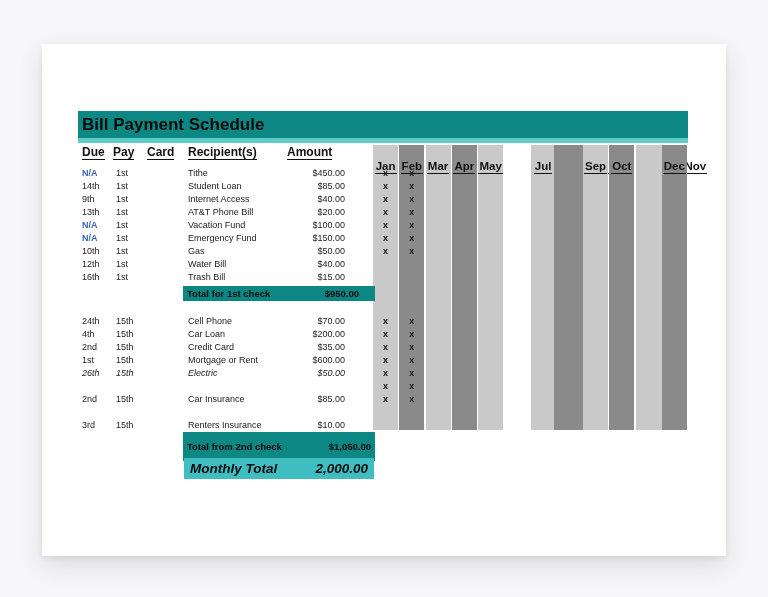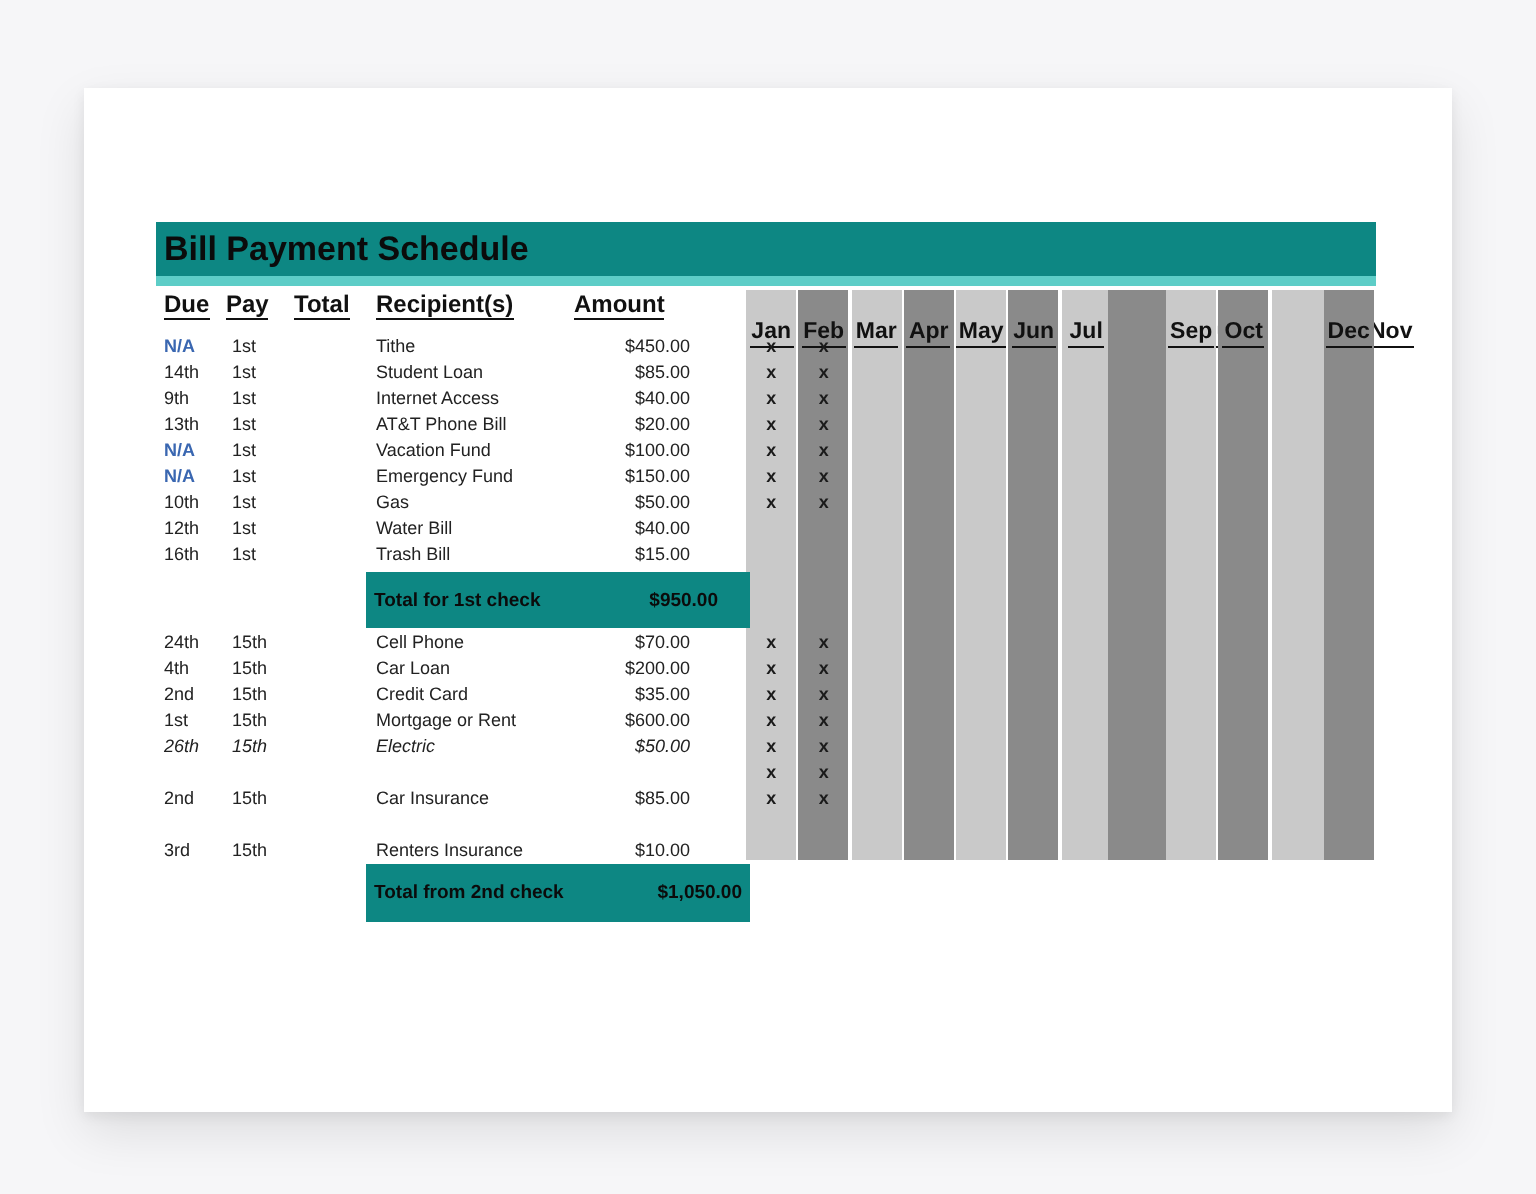--- a/index.html
+++ b/index.html
@@ -68,21 +68,21 @@
 
 <div class="page">
 
   <div class="abs title-bar">
     <span class="title-text">Bill Payment Schedule</span>
   </div>
   <div class="abs title-accent"></div>
 
   <span class="hdr" style="left:40px">Due</span>
   <span class="hdr" style="left:71px">Pay</span>
-  <span class="hdr" style="left:105px">Total</span>
+  <span class="hdr" style="left:105px">Card</span>
   <span class="hdr" style="left:146px">Recipient(s)</span>
   <span class="hdr" style="left:245px">Amount</span>
 
   <div class="abs months-layer" id="months-layer">
       <div class="month-col light" style="left: 0px;">
         <span class="month-label">Jan</span>
         <span class="xmark" style="top: 22px;">x</span>
         <span class="xmark" style="top: 35px;">x</span>
         <span class="xmark" style="top: 48px;">x</span>
         <span class="xmark" style="top: 61px;">x</span>
@@ -116,23 +116,20 @@
       </div>
       <div class="month-col light" style="left: 52.5px;">
         <span class="month-label">Mar</span>
       </div>
       <div class="month-col dark" style="left: 78.75px;">
         <span class="month-label">Apr</span>
       </div>
       <div class="month-col light" style="left: 105px;">
         <span class="month-label">May</span>
       </div>
-      <div class="month-col dark" style="left: 131.25px;">
-        <span class="month-label">Jun</span>
-      </div>
       <div class="month-col light" style="left: 157.5px;">
         <span class="month-label">Jul</span>
       </div>
       <div class="month-col dark" style="left: 181px; padding-left: 45px;">
         <span class="month-label">Aug</span>
       </div>
       <div class="month-col light" style="left: 210px;">
         <span class="month-label">Sep</span>
       </div>
       <div class="month-col dark" style="left: 236.25px;">
@@ -141,30 +138,34 @@
       <div class="month-col light" style="left: 262.5px; padding-left: 48px;">
         <span class="month-label">Nov</span>
       </div>
       <div class="month-col dark" style="left: 288.75px;">
         <span class="month-label">Dec</span>
       </div>
     </div>
 
   <div id="rows-layer"></div>
 
-  <div class="abs total-bar" style="top:242px;height:28px">
+  <div class="abs total-bar" style="top:242px;height:15px">
     <span>Total for 1st check</span>
     <span class="amount-inset">$950.00</span>
   </div>
 
   <div class="abs total-bar" style="top:388px;height:29px">
     <span>Total from 2nd check</span>
     <span>$1,050.00</span>
   </div>
 
+  <div class="abs monthly-bar">
+    <span>Monthly Total</span>
+    <span>2,000.00</span>
+  </div>
 
 <div class="sheet-row" style="top: 123px;">
       <span class="cell due na">N/A</span>
       <span class="cell pay">1st</span>
       <span class="cell recipient">Tithe</span>
       <span class="cell amount">$450.00</span>
     </div>
     <div class="sheet-row" style="top: 136px;">
       <span class="cell due">14th</span>
       <span class="cell pay">1st</span>

